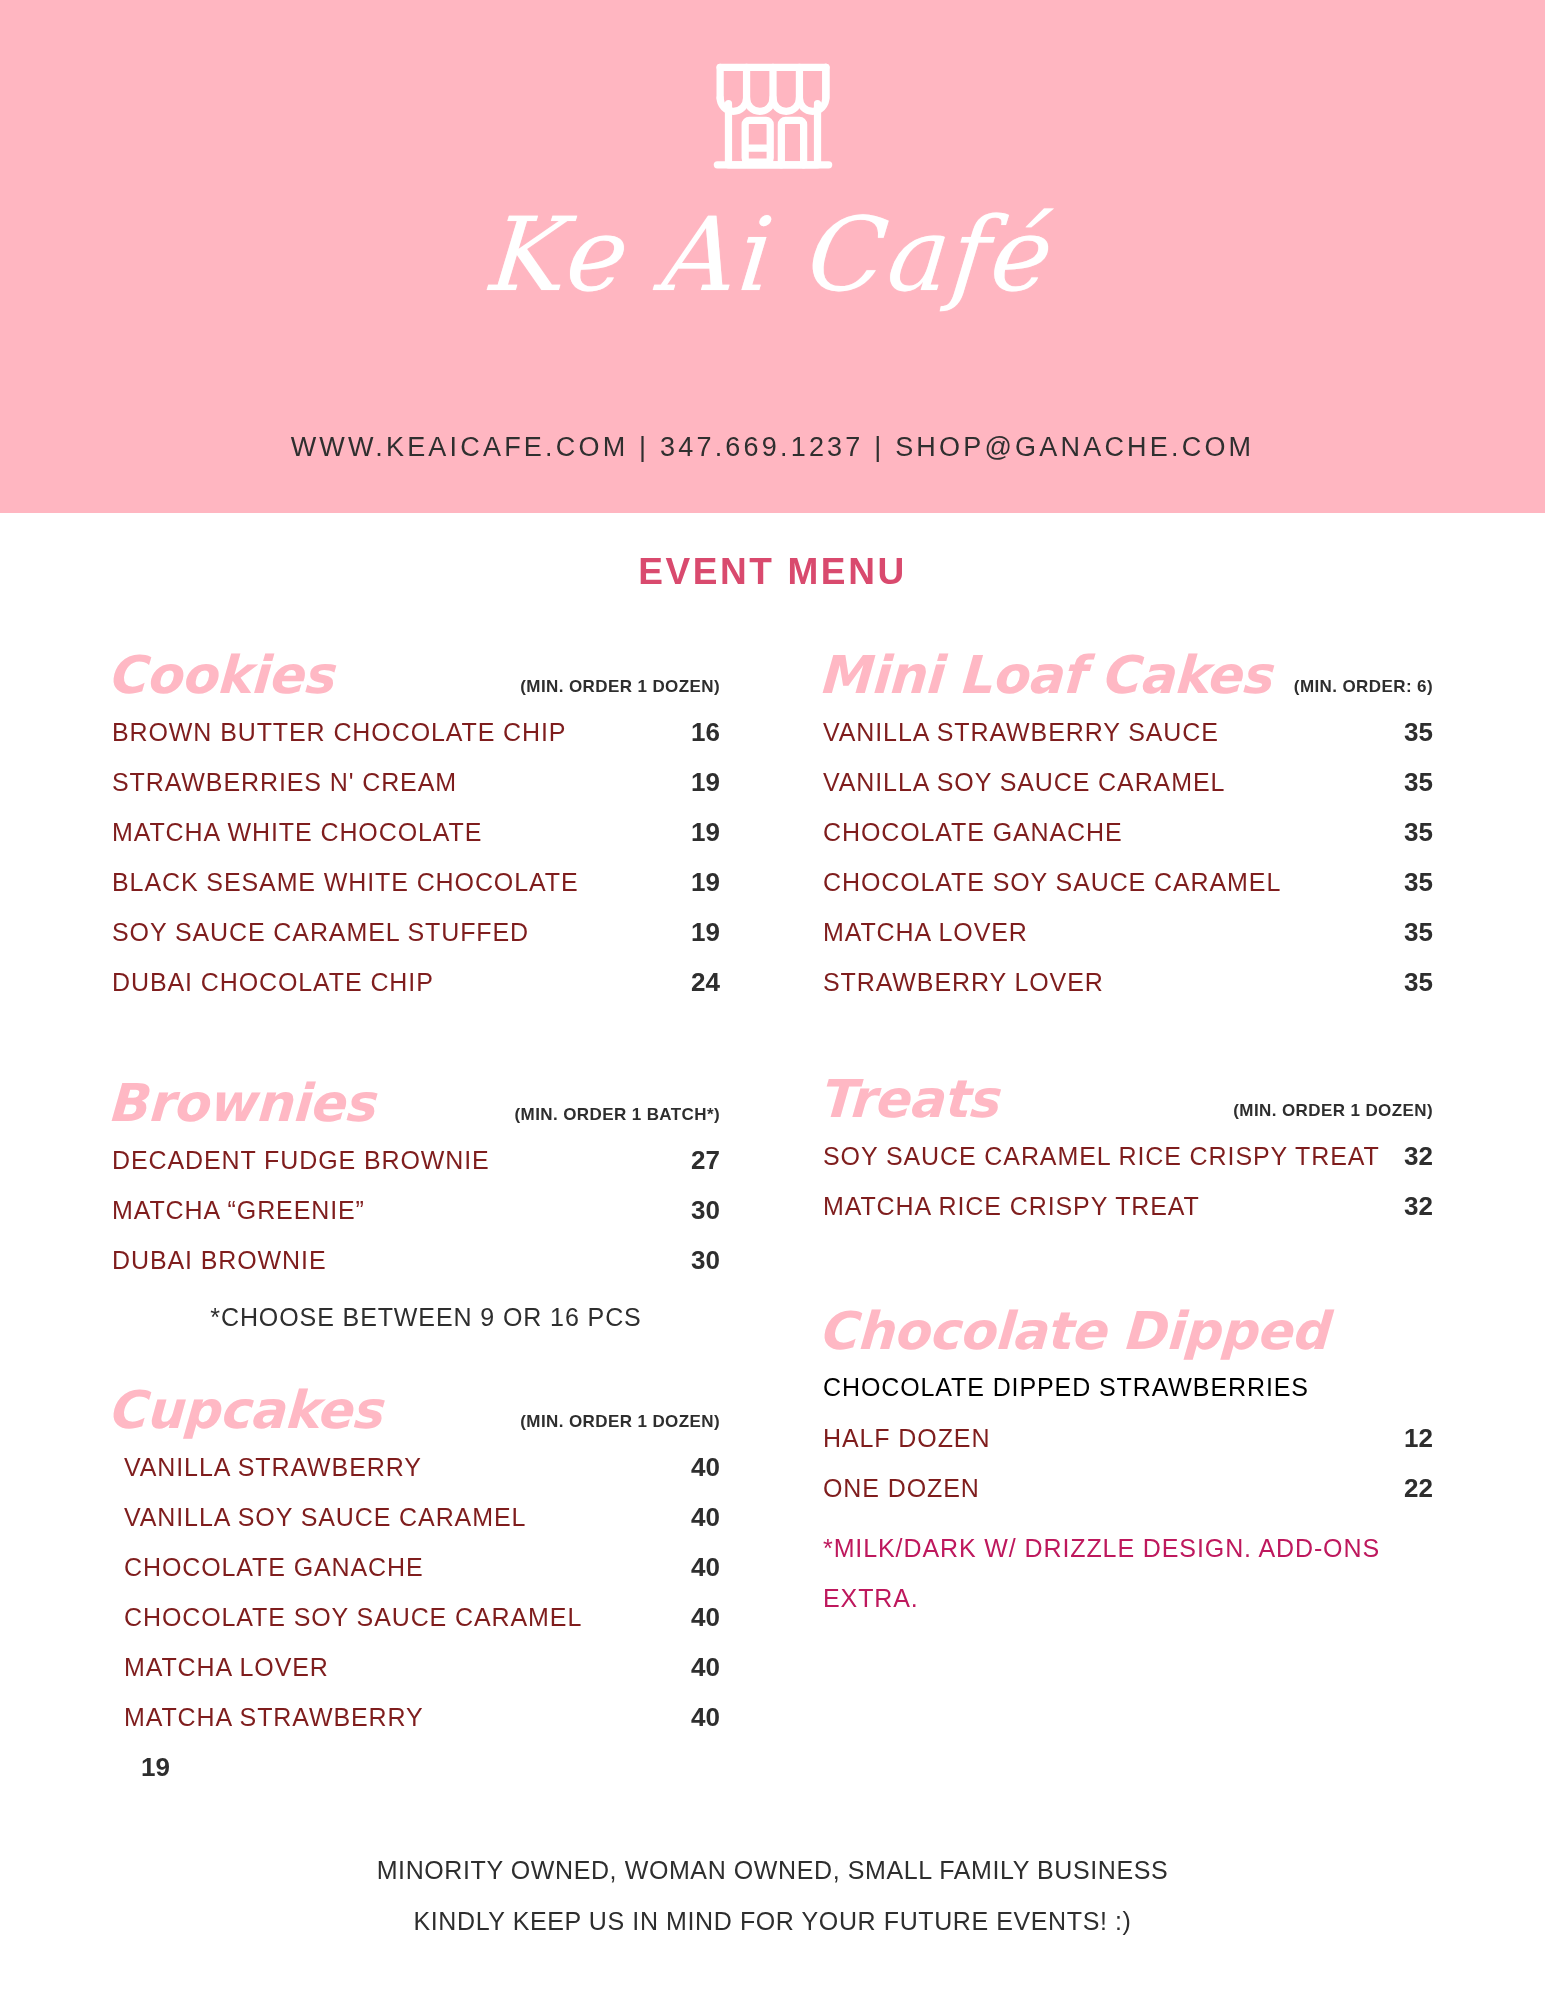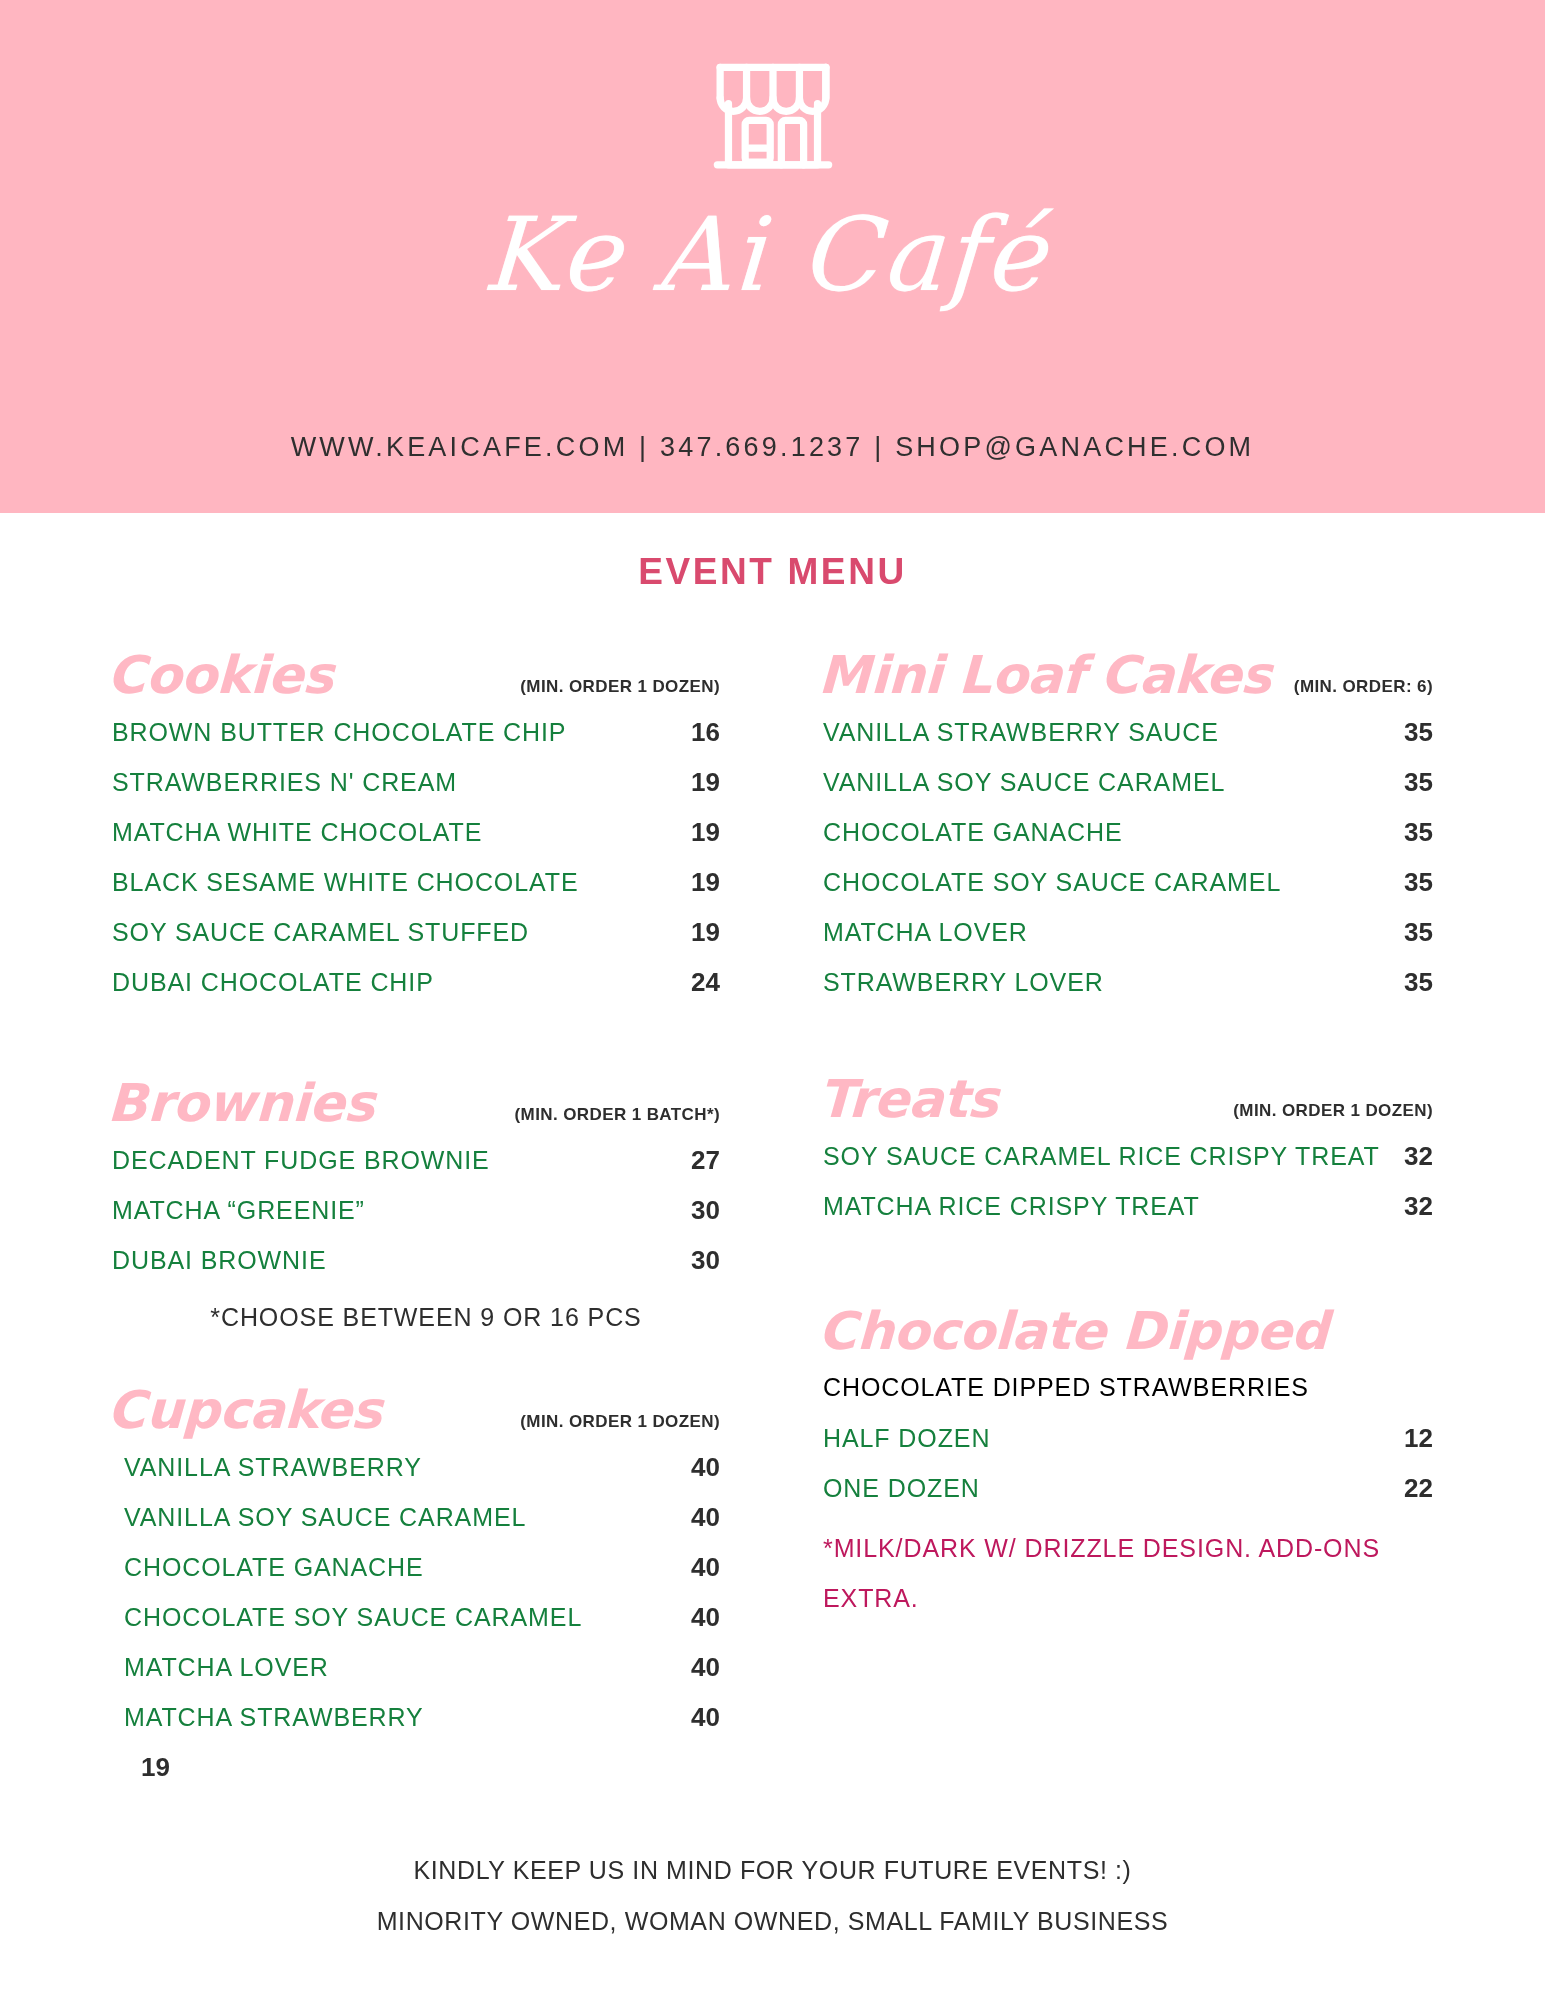--- a/index.html
+++ b/index.html
@@ -116,21 +116,21 @@
 
   .item-row {
     display: flex;
     align-items: baseline;
     justify-content: space-between;
     height: 50px;
   }
   .item-name {
     font-size: 25px;
     letter-spacing: 0.9px;
-    color: #15803d;
+    color: #7f1d1d;
     white-space: nowrap;
   }
   .item-price {
     font-size: 26px;
     font-weight: 700;
     color: #2e2e2e;
     text-align: right;
     white-space: nowrap;
   }
   .price-w { min-width: 46px; }
@@ -383,15 +383,15 @@
           <span class="item-price price-w">22</span>
         </div>
         <div class="note-wrap">*MILK/DARK W/ DRIZZLE DESIGN. ADD-ONS EXTRA.</div>
       </div>
     </div>
 
   </div>
 </div>
 
 <div class="footer">
+  <div class="footer-line">MINORITY OWNED, WOMAN OWNED, SMALL FAMILY BUSINESS</div>
   <div class="footer-line">KINDLY KEEP US IN MIND FOR YOUR FUTURE EVENTS! :)</div>
-  <div class="footer-line">MINORITY OWNED, WOMAN OWNED, SMALL FAMILY BUSINESS</div>
 </div>
 
 </body></html>

